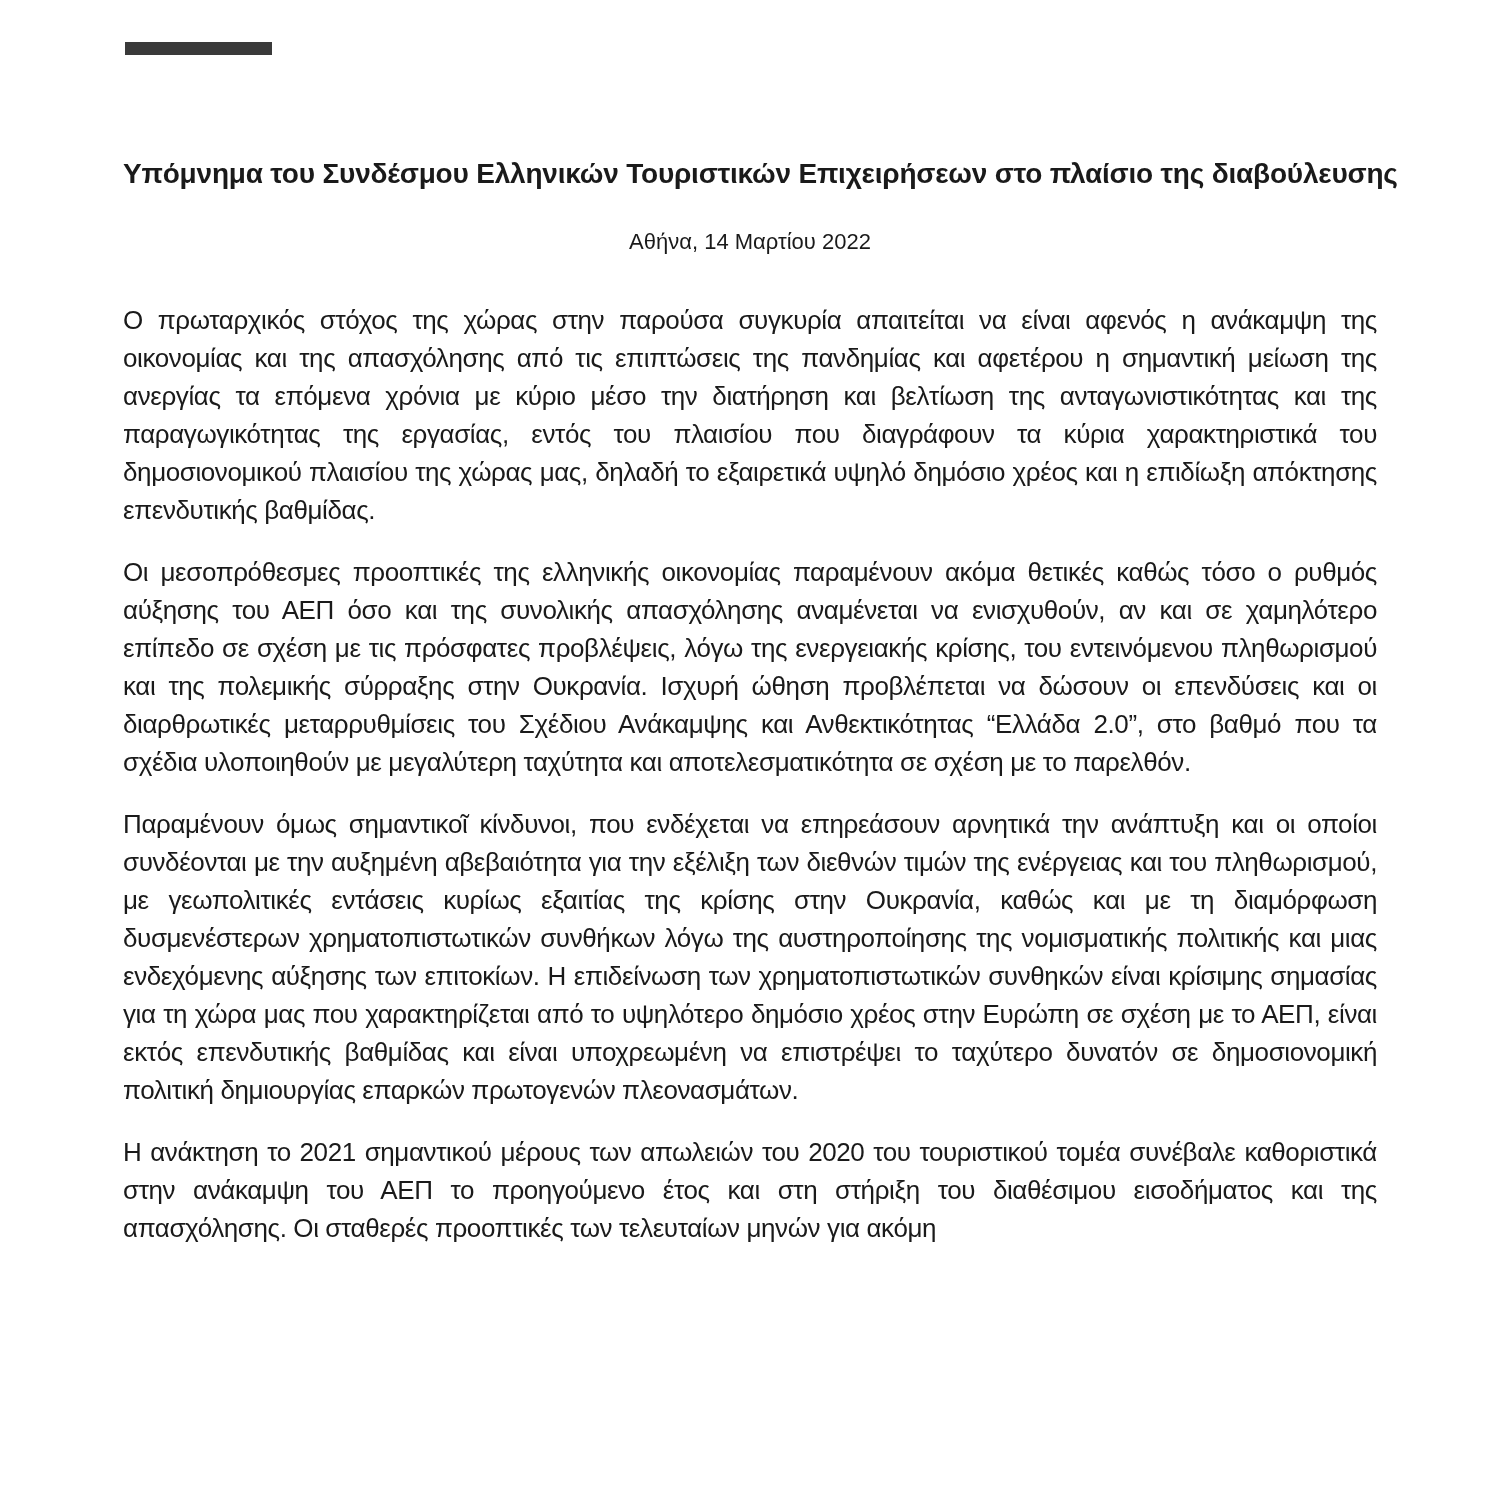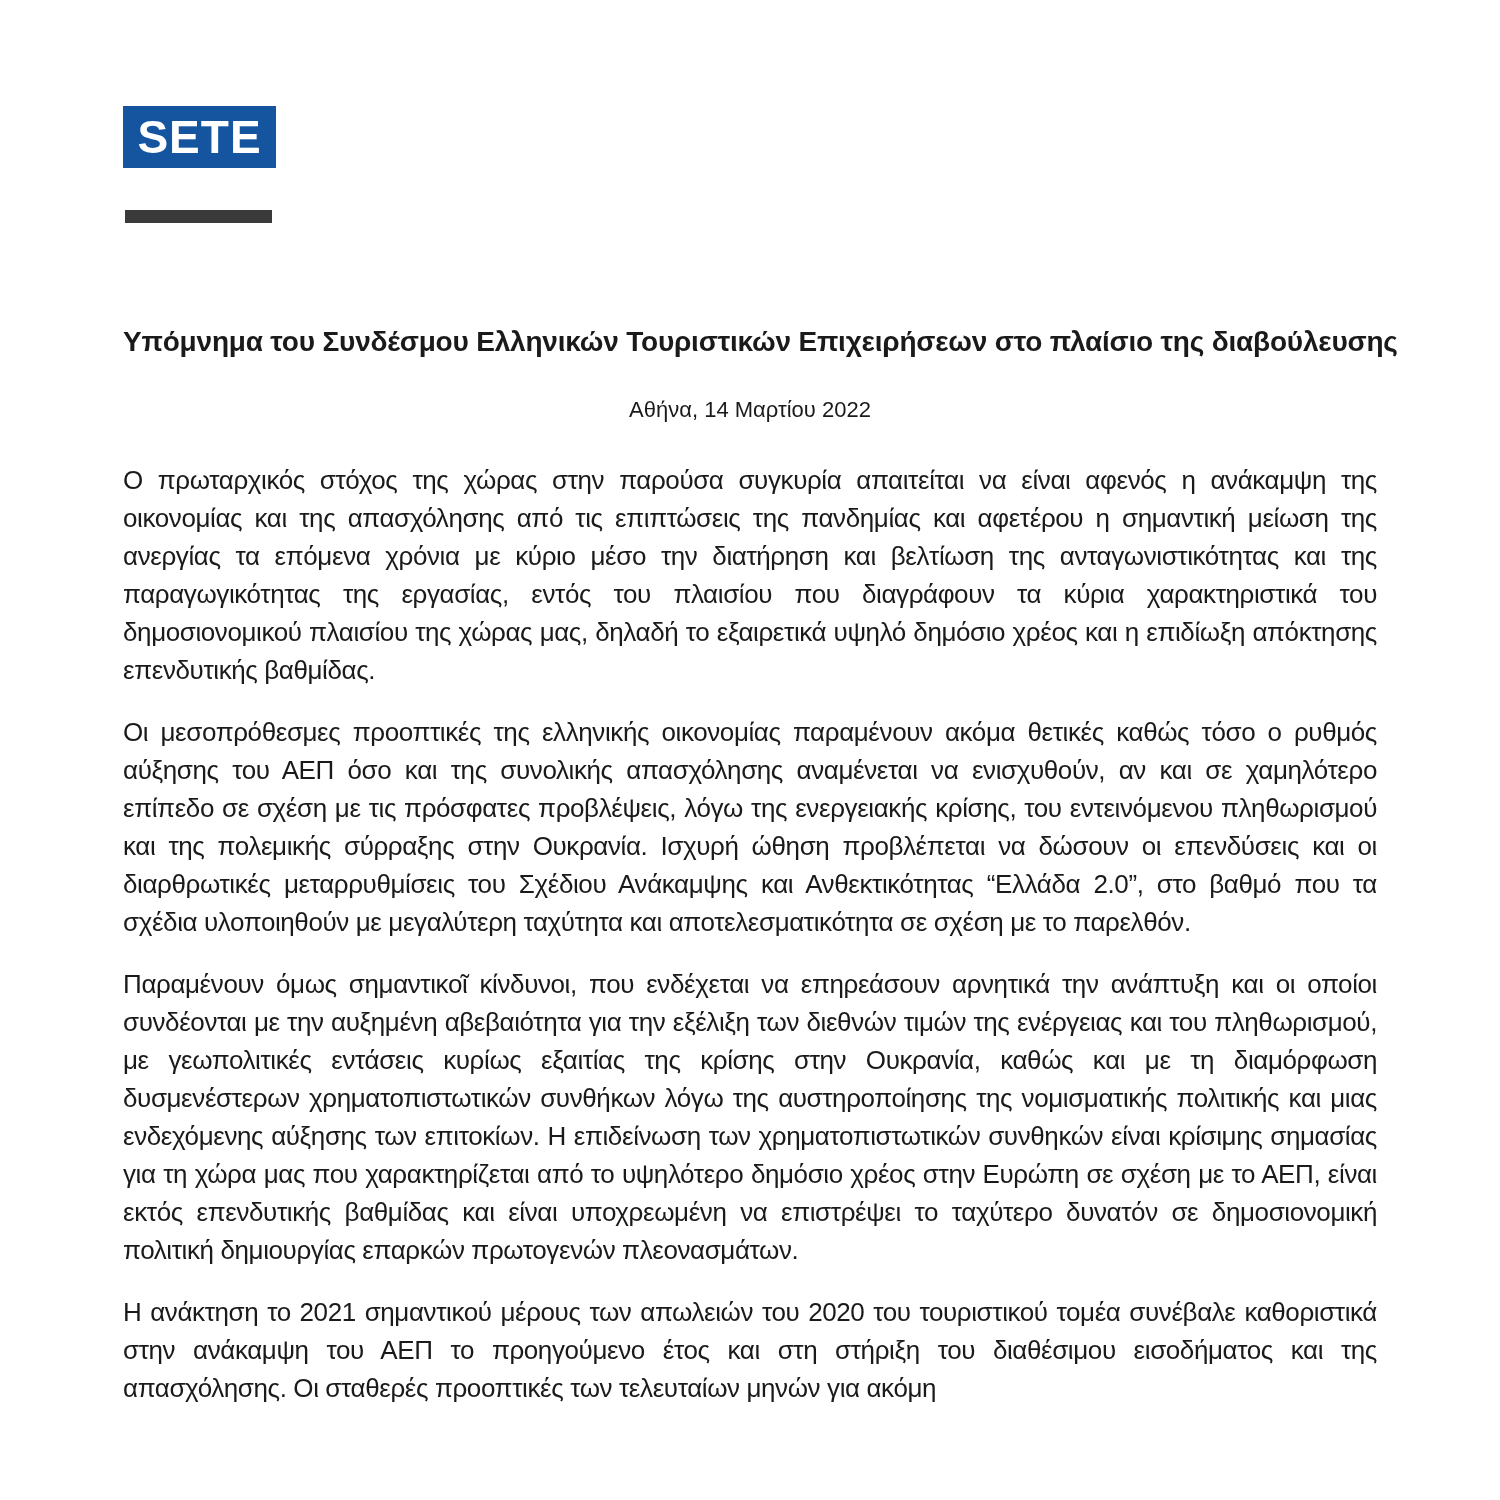--- a/index.html
+++ b/index.html
@@ -46,38 +46,35 @@
     letter-spacing: -0.2px;
   }
   .doc-title .t-line { white-space: nowrap; }
   .doc-date {
     margin-top: 30px;
     text-align: center;
     font-size: 22px;
     line-height: 38px;
   }
   .doc-body {
-    margin-top: 32px;
+    margin-top: 40px;
   }
   .doc-body p {
     margin: 0 0 24px 0;
     font-size: 26px;
     line-height: 38px;
     letter-spacing: -0.4px;
     text-align: justify;
   }
 </style>
 </head>
 <body>
 
 <div class="page">
 
-  <div class="logo-box" style="background: rgb(21, 85, 159);">
-    <span class="logo-text">SETE</span>
-  </div>
 
   <div class="logo-bar" style="background: rgb(58, 58, 58);"></div>
 
   <div class="doc-title">
     <div class="t-line">Υπόμνημα του Συνδέσμου Ελληνικών Τουριστικών Επιχειρήσεων στο πλαίσιο της διαβούλευσης</div>
   </div>
 
   <div class="doc-date">Αθήνα, 14 Μαρτίου 2022</div>
 
   <div class="doc-body">

